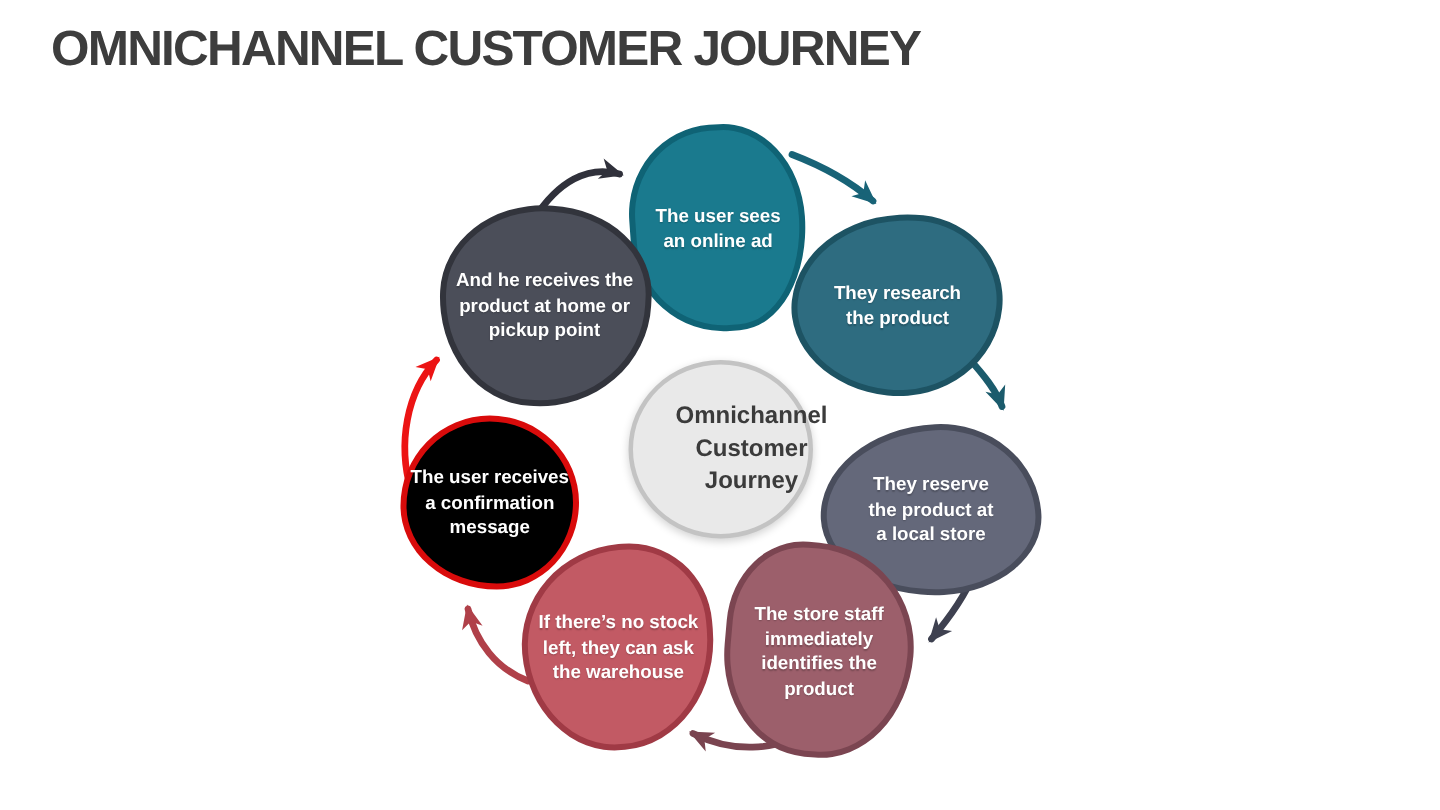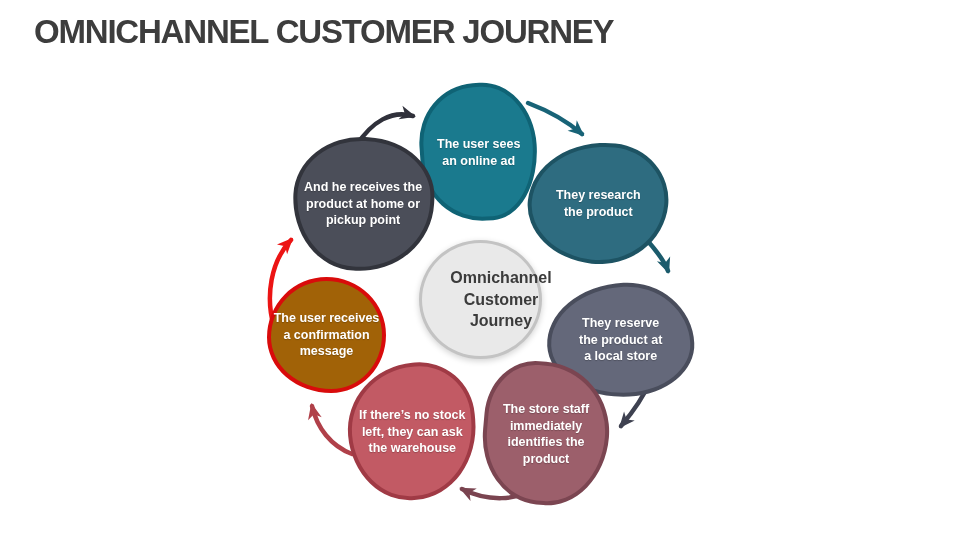--- a/index.html
+++ b/index.html
@@ -135,21 +135,21 @@
     <span class="lbl">The store staff
 immediately
 identifies the
 product</span>
   </div>
   <div class="node n5" style="background: rgb(194, 90, 100); border-color: rgb(160, 58, 69);">
     <span class="lbl">If there’s no stock
 left, they can ask
 the warehouse</span>
   </div>
-  <div class="node n6" style="background: #a16207; border-color: rgb(217, 11, 11); align-items: center;">
+  <div class="node n6" style="background: #000000; border-color: rgb(217, 11, 11); align-items: center;">
     <span class="lbl">The user receives
 a confirmation
 message</span>
   </div>
   <div class="node n7" style="background: rgb(75, 78, 89); border-color: rgb(50, 52, 60);">
     <span class="lbl">And he receives the
 product at home or
 pickup point</span>
   </div>
 

